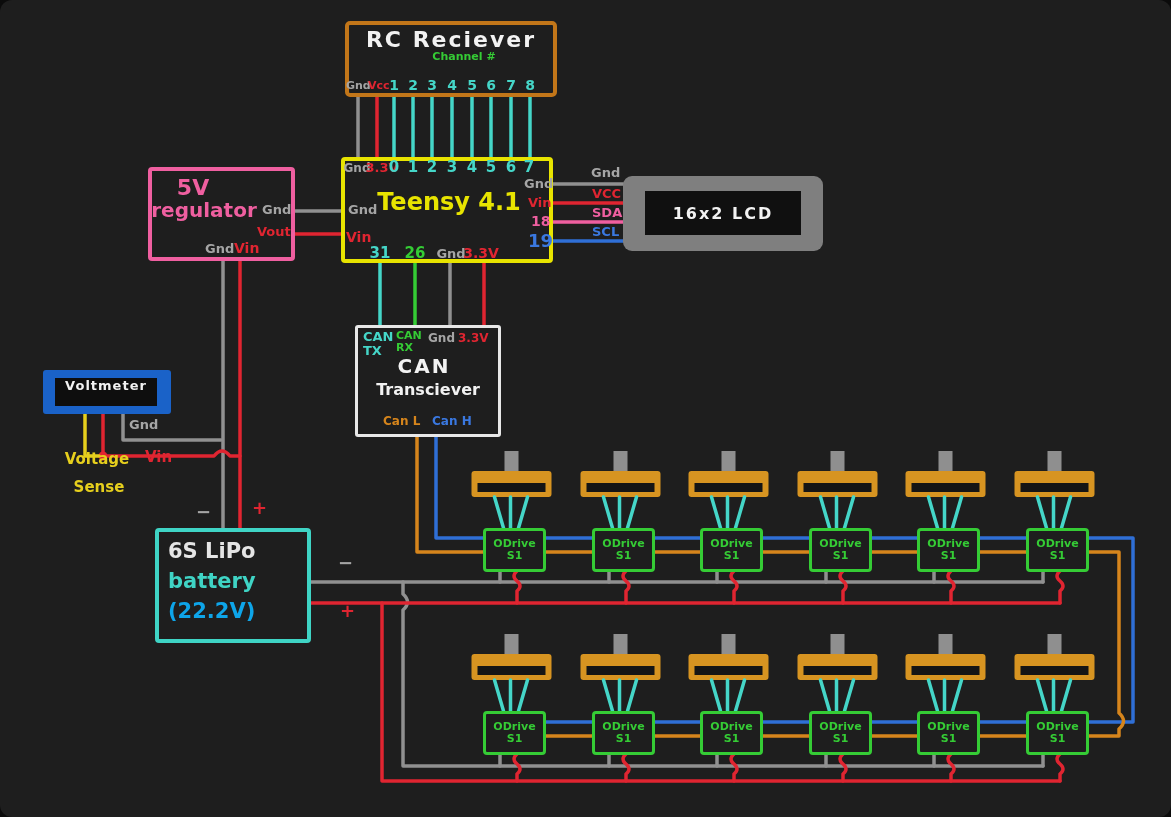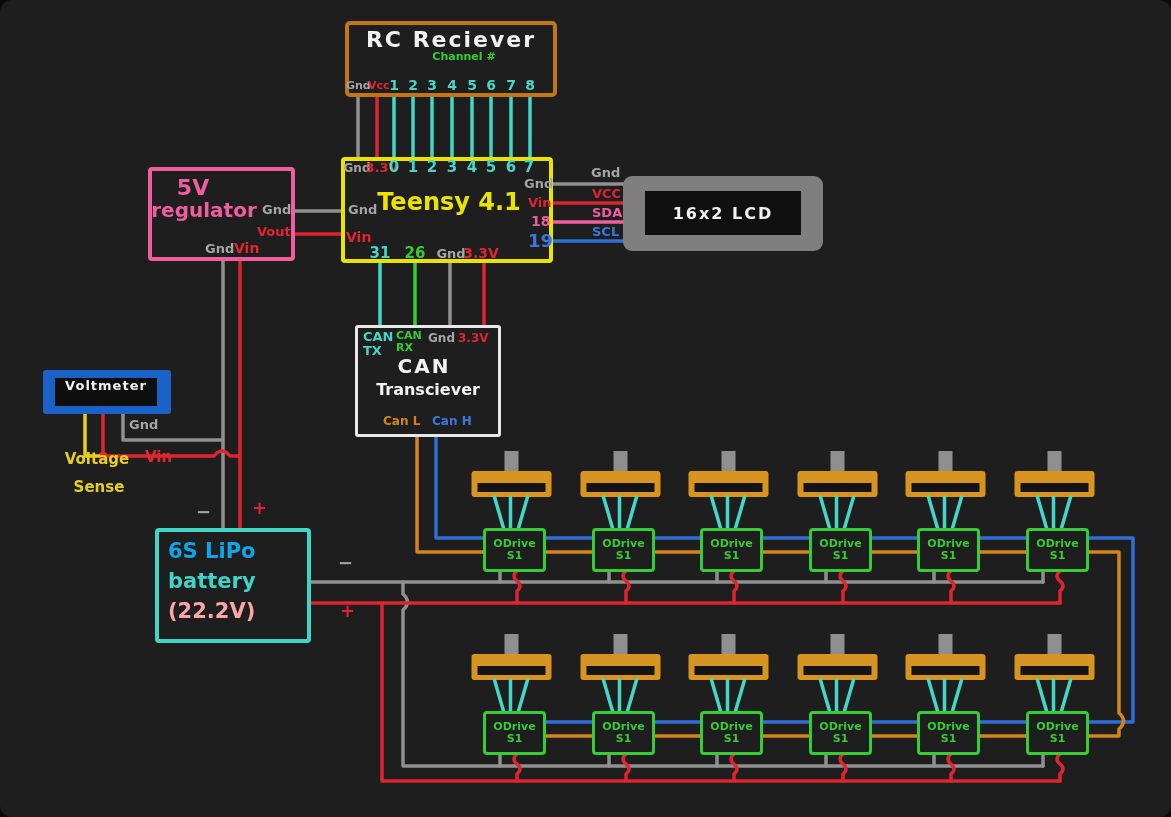--- a/index.html
+++ b/index.html
@@ -264,23 +264,23 @@
   <span class="lbl ctr c-white" style="left:424px;top:356px;font-size:20px;letter-spacing:2px;">CAN</span>
   <span class="lbl ctr c-white" style="left:428px;top:382px;font-size:16px;">Transciever</span>
   <span class="lbl c-orange" style="left:383px;top:415px;font-size:12px;">Can L</span>
   <span class="lbl c-blue" style="left:432px;top:415px;font-size:12px;">Can H</span>
 
   <span class="lbl c-gray" style="left:129px;top:418px;font-size:13px;">Gnd</span>
   <span class="lbl ctr c-sense" style="left:97px;top:452px;font-size:15px;">Voltage</span>
   <span class="lbl ctr c-sense" style="left:99px;top:472px;font-size:15px;margin-top:8px;">Sense</span>
   <span class="lbl c-red" style="left:145px;top:450px;font-size:15px;">Vin</span>
 
-  <span class="lbl" style="left:168px;top:540px;font-size:21px;color:#0ea5e9;">6S LiPo</span>
+  <span class="lbl" style="left:168px;top:540px;font-size:21px;color:#e5e5e5;">6S LiPo</span>
   <span class="lbl" style="left:168px;top:570px;font-size:21px;color:#3fd4c5;">battery</span>
-  <span class="lbl" style="left:168px;top:600px;font-size:21px;color:#fca5a5;">(22.2V)</span>
+  <span class="lbl" style="left:168px;top:600px;font-size:21px;color:#0ea5e9;">(22.2V)</span>
   <span class="lbl c-gray" style="left:196px;top:503px;font-size:18px;">−</span>
   <span class="lbl c-red" style="left:252px;top:499px;font-size:18px;">+</span>
   <span class="lbl c-gray" style="left:338px;top:554px;font-size:18px;">−</span>
   <span class="lbl c-red" style="left:340px;top:602px;font-size:18px;">+</span>
 
 <div class="odrive" style="left: 483px; top: 528px;">
       <span>ODrive</span>
       <span>S1</span>
     </div>
     <div class="odrive" style="left: 592px; top: 528px;">

